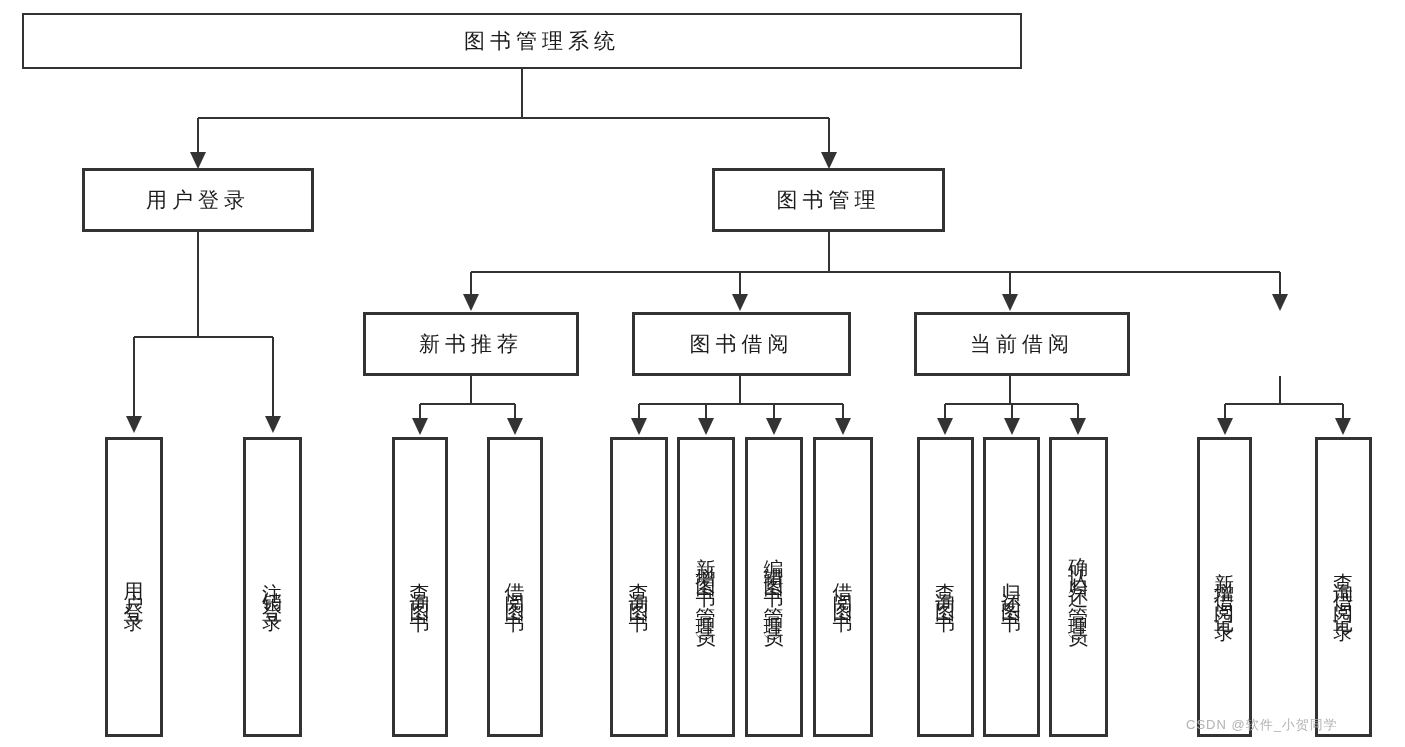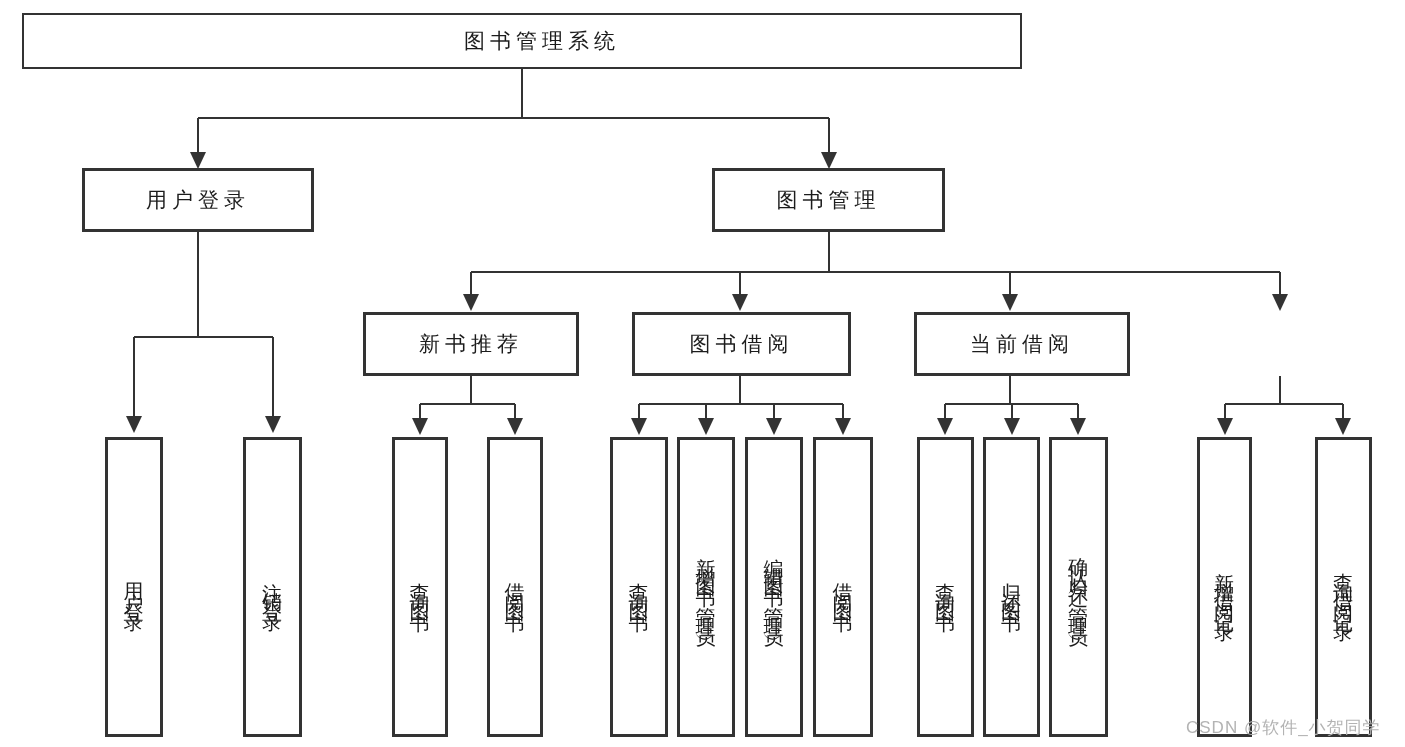--- a/index.html
+++ b/index.html
@@ -49,21 +49,21 @@
     font-size: 20px;
     line-height: 1;
     letter-spacing: 10px;
     color: #1c1c1c;
     white-space: nowrap;
   }
   .watermark {
     position: absolute;
     left: 1186px;
     top: 716px;
-    font-size: 17px;
+    font-size: 13px;
     letter-spacing: 1px;
     color: #b3b3b3;
     z-index: 5;
     white-space: nowrap;
   }
 </style>
 </head>
 <body>
 
 <div class="stage">

